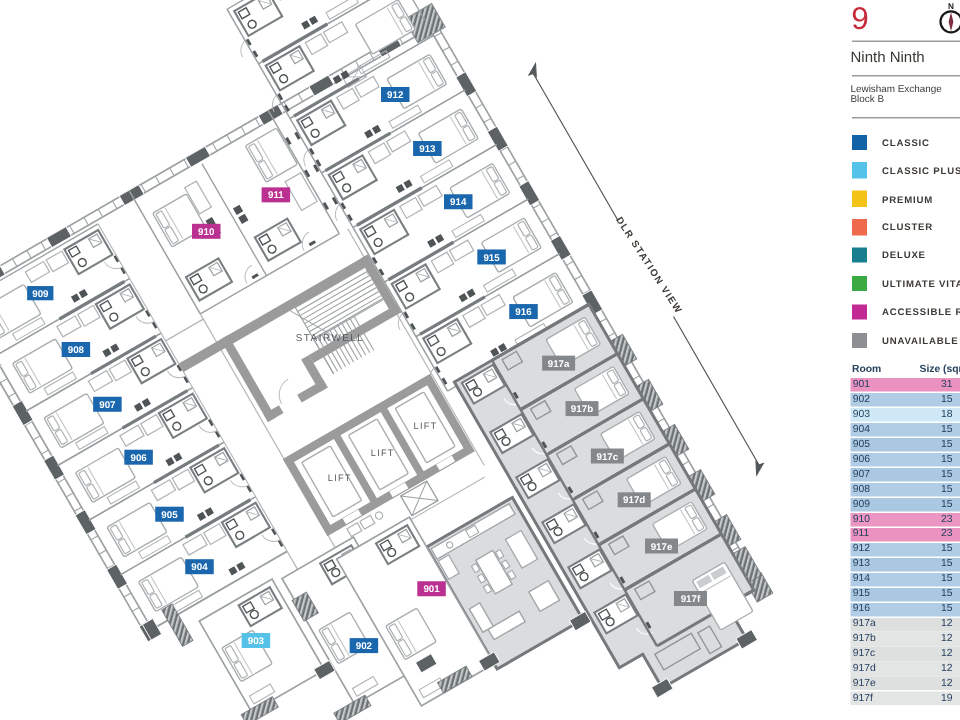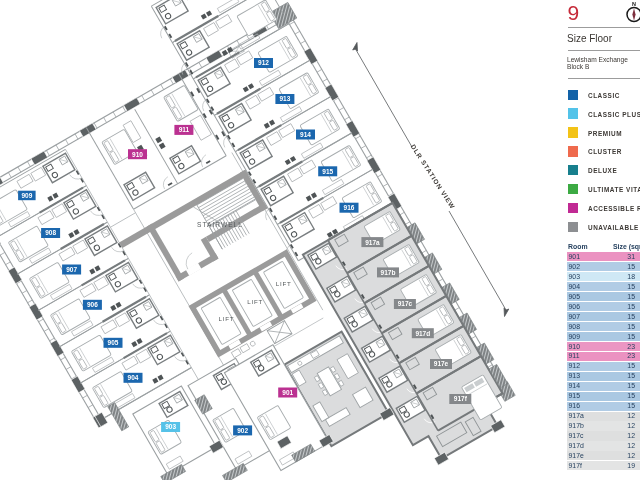--- a/index.html
+++ b/index.html
@@ -747,21 +747,21 @@
 </svg>
 <div style="position:absolute;left:567.5px;top:1px;font-size:21px;font-weight:normal;color:#c62a39">9</div>
 <svg width="26" height="26" viewBox="0 0 26 26" style="position:absolute;left:621px;top:2px">
 <circle cx="13" cy="12.5" r="7" fill="none" stroke="#1a1a1a" stroke-width="1.5"></circle>
 <path d="M13,6.2 L14.6,12.5 L13,18.8 L11.4,12.5 Z" fill="#7d2f3d"></path>
 <text x="13" y="4.2" font-size="5.5" font-weight="bold" fill="#1a1a1a" text-anchor="middle" font-family="Liberation Sans, sans-serif">N</text>
 </svg>
 <div class="rule" style="top:26.5px"></div>
 <div class="rule" style="top:49.5px"></div>
 <div class="rule" style="top:78px"></div>
-<div style="position:absolute;left:567px;top:32.5px;font-size:10px;color:#3a3632">Size Floor</div>
+<div style="position:absolute;left:567px;top:32.5px;font-size:10px;color:#3a3632">Ninth Ninth</div>
 <div style="position:absolute;left:567px;top:55.5px;font-size:6.6px;line-height:7px;color:#3d3935">Lewisham Exchange<br>Block B</div>
 <div style="position:absolute;left:567.5px;top:89.6px;width:10.4px;height:10.4px;background:#1262a8"></div>
     <div style="position:absolute;left:588px;top:91.8px;font-size:6.4px;font-weight:bold;letter-spacing:0.55px;color:#3d3935;white-space:nowrap">CLASSIC</div>
     <div style="position:absolute;left:567.5px;top:108.4px;width:10.4px;height:10.4px;background:#53c3e9"></div>
     <div style="position:absolute;left:588px;top:110.6px;font-size:6.4px;font-weight:bold;letter-spacing:0.55px;color:#3d3935;white-space:nowrap">CLASSIC PLUS</div>
     <div style="position:absolute;left:567.5px;top:127.3px;width:10.4px;height:10.4px;background:#f3c317"></div>
     <div style="position:absolute;left:588px;top:129.5px;font-size:6.4px;font-weight:bold;letter-spacing:0.55px;color:#3d3935;white-space:nowrap">PREMIUM</div>
     <div style="position:absolute;left:567.5px;top:146.2px;width:10.4px;height:10.4px;background:#ef6a4d"></div>
     <div style="position:absolute;left:588px;top:148.3px;font-size:6.4px;font-weight:bold;letter-spacing:0.55px;color:#3d3935;white-space:nowrap">CLUSTER</div>
     <div style="position:absolute;left:567.5px;top:165.0px;width:10.4px;height:10.4px;background:#177f8d"></div>

